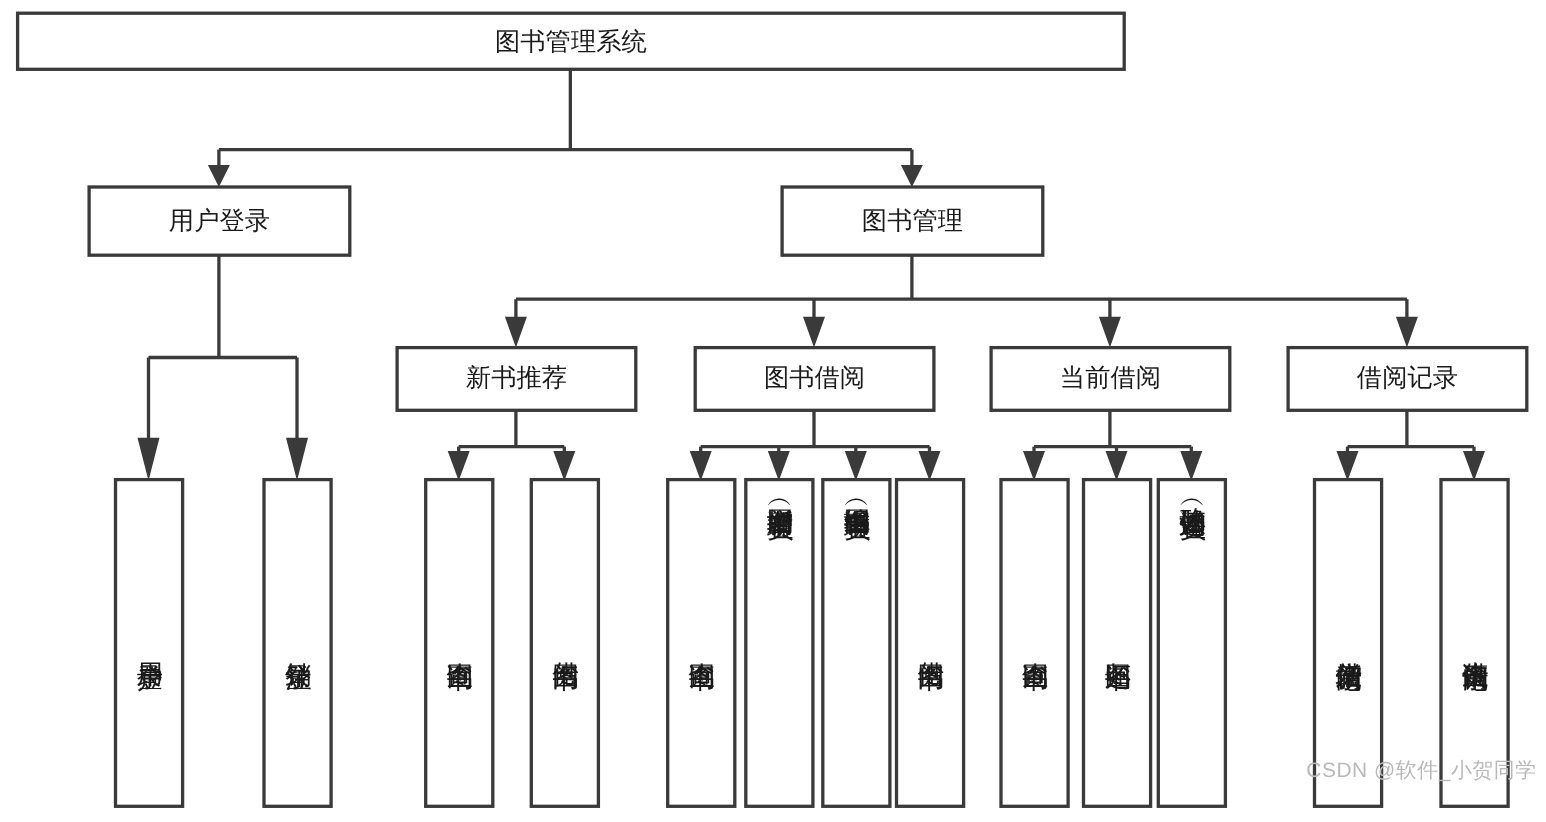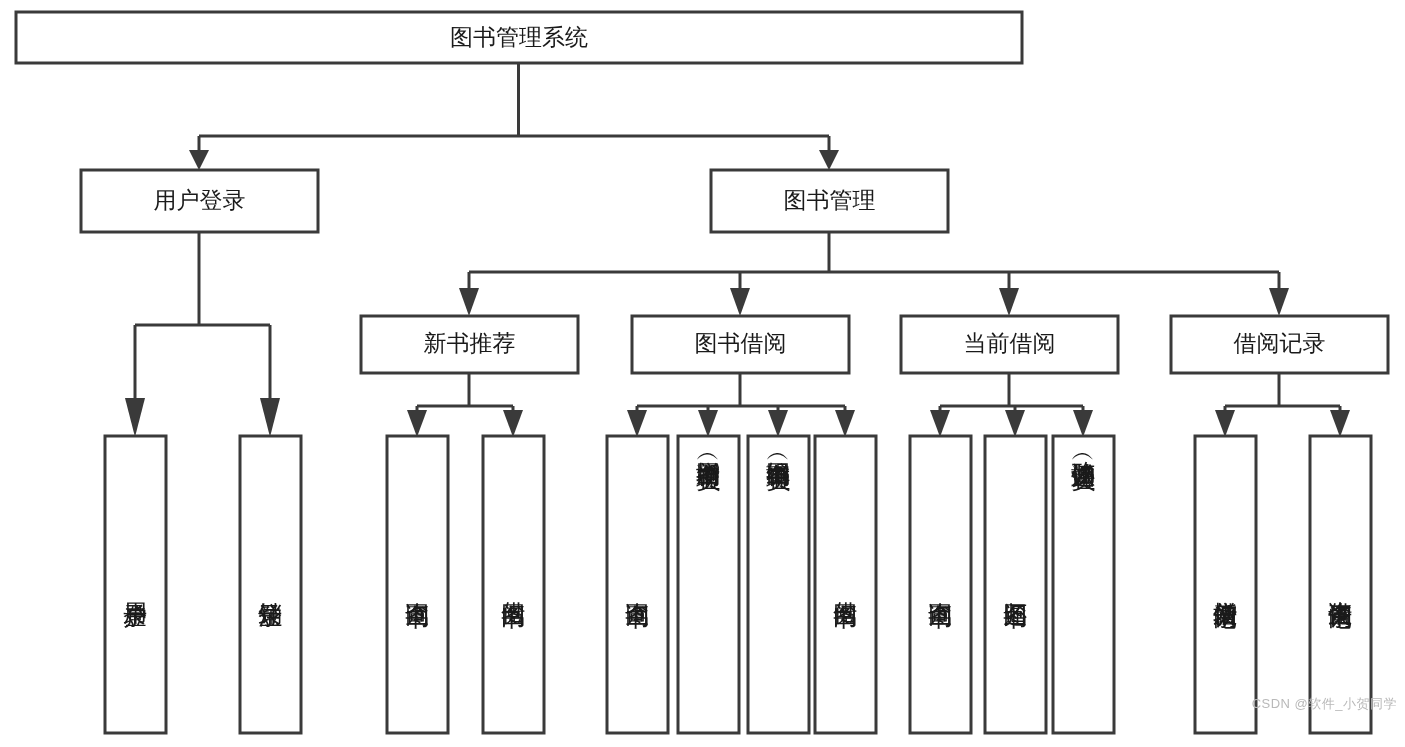--- a/index.html
+++ b/index.html
@@ -61,21 +61,21 @@
     letter-spacing: 1px;
     color: #1a1a1a;
     white-space: nowrap;
     text-align: center;
   }
   .watermark {
     position: absolute;
     right: 8px;
     bottom: 4px;
     font-family: "Liberation Sans", "DejaVu Sans", sans-serif;
-    font-size: 13px;
+    font-size: 19px;
     color: #b9b9b9;
     letter-spacing: 0.5px;
     white-space: nowrap;
   }
 </style>
 </head>
 <body>
 
 <div id="diagram-root">
 

